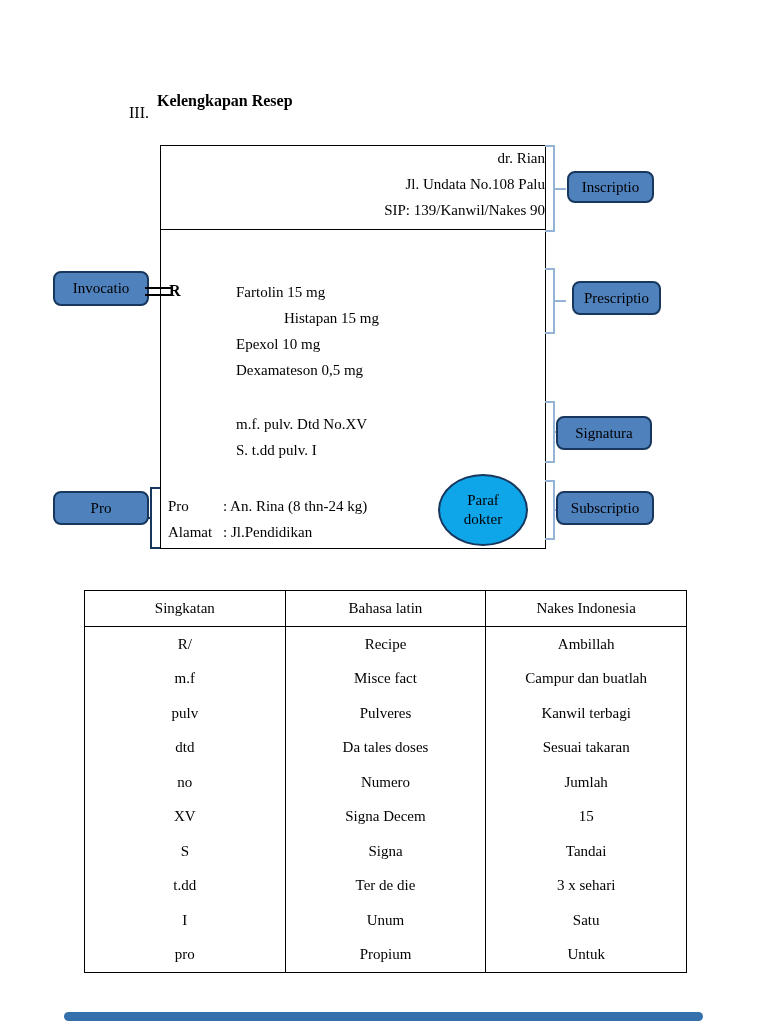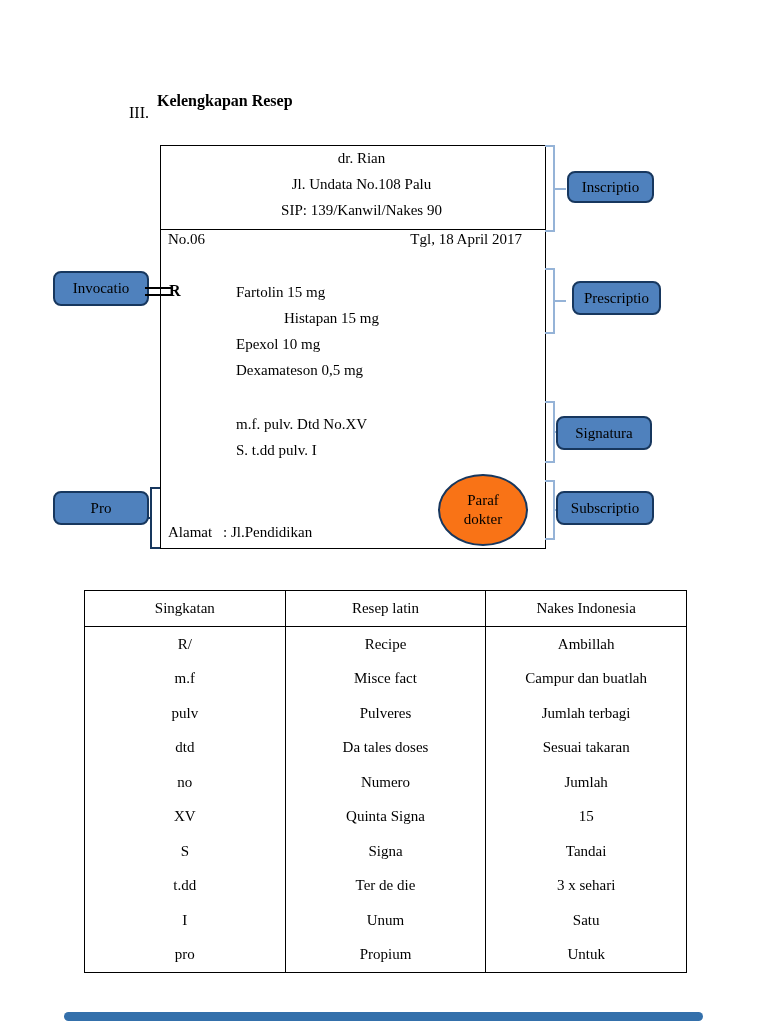--- a/index.html
+++ b/index.html
@@ -7,32 +7,32 @@
     width:768px;height:1024px;position:relative;background:#ffffff;overflow:hidden;
     font-family:"Liberation Serif","DejaVu Serif",serif;color:#000;
   }
   .abs{position:absolute;}
   
   .sec-num{left:113px;top:104px;font-size:16px;font-weight:normal;margin-left:16px;}
   .sec-title{left:157px;top:92px;font-size:16px;font-weight:bold;}
   
   .rx-box{left:160px;top:145px;width:384px;height:402px;border:1.5px solid #000;font-size:15px;}
   .rx-head{position:absolute;top:0;left:0;right:0;height:83px;border-bottom:1.5px solid #000;}
-  .rx-head div{position:absolute;left:17px;right:0;text-align:center;}
+  .rx-head div{position:absolute;left:17px;right:0;text-align:right;}
   .rx-h1{top:4px;} .rx-h2{top:30px;} .rx-h3{top:56px;}
   .rx-no-row{position:absolute;top:85px;left:7px;right:23px;display:flex;justify-content:space-between;}
   .rx-r{position:absolute;left:8px;top:136px;font-weight:bold;font-size:16px;}
   .rx-line{position:absolute;left:75px;}
   .d0{top:138px;} .d1{top:164px;margin-left:48px;} .d2{top:190px;} .d3{top:216px;}
   .sub1{top:270px;} .sub2{top:296px;}
   .rx-pro-row{position:absolute;left:7px;}
   .pr1{top:352px;} .pr2{top:378px;}
   .rx-pro-row .lbl{display:inline-block;width:55px;}
   .paraf{position:absolute;left:277px;top:328px;width:86px;height:68px;border-radius:50%;
-    background:#f97316;border:2.5px solid #17375e;display:flex;flex-direction:column;
+    background:#0ea5e9;border:2.5px solid #17375e;display:flex;flex-direction:column;
     align-items:center;justify-content:center;line-height:1.25;font-size:15px;}
   
   .blabel{position:absolute;background:#4f81bd;border:2px solid #17375e;border-radius:8px;
     display:flex;align-items:center;justify-content:center;font-size:15px;z-index:3;}
   .lb-inscriptio{left:567px;top:171px;width:83px;height:28px;}
   .lb-invocatio{left:53px;top:271px;width:92px;height:31px;}
   .lb-prescriptio{left:572px;top:281px;width:85px;height:30px;}
   .lb-signatura{left:556px;top:416px;width:92px;height:30px;}
   .lb-pro{left:53px;top:491px;width:92px;height:30px;}
   .lb-subscriptio{left:556px;top:491px;width:94px;height:30px;}
@@ -64,31 +64,30 @@
 
 <span class="abs sec-num">III.</span>
 <span class="abs sec-title">Kelengkapan Resep</span>
 
 <div class="abs rx-box">
   <div class="rx-head">
     <div class="rx-h1">dr. Rian</div>
     <div class="rx-h2">Jl. Undata No.108 Palu</div>
     <div class="rx-h3">SIP: 139/Kanwil/Nakes 90</div>
   </div>
-  <div class="rx-no-row">
-    <span>No.06</span>
-    <span>Tgl, 18 April 2017</span>
-  </div>
   <span class="rx-r">R</span>
   <div class="rx-line d0">Fartolin 15 mg</div>
   <div class="rx-line d1">Histapan 15 mg</div>
   <div class="rx-line d2">Epexol 10 mg</div>
   <div class="rx-line d3">Dexamateson 0,5 mg</div>
   <div class="rx-line sub1">m.f. pulv. Dtd No.XV</div>
   <div class="rx-line sub2">S. t.dd pulv. I</div>
+  <div class="rx-pro-row pr1">
+    <span class="lbl">Pro</span><span>: An. Rina (8 thn-24 kg)</span>
+  </div>
   <div class="rx-pro-row pr2">
     <span class="lbl">Alamat</span><span>: Jl.Pendidikan</span>
   </div>
   <div class="paraf">
     <span>Paraf</span>
     <span>dokter</span>
   </div>
 </div>
 
 <div class="rx-arrow"></div>
@@ -113,53 +112,53 @@
 <div class="blabel lb-invocatio">Invocatio</div>
 <div class="blabel lb-prescriptio">Prescriptio</div>
 <div class="blabel lb-signatura">Signatura</div>
 <div class="blabel lb-pro">Pro</div>
 <div class="blabel lb-subscriptio">Subscriptio</div>
 
 <table class="abbr-table">
   <thead>
     <tr>
       <th>Singkatan</th>
-      <th>Resep latin</th>
+      <th>Bahasa latin</th>
       <th>Nakes Indonesia</th>
     </tr>
   </thead>
   <tbody>
     <tr>
       <td>R/</td>
       <td>Recipe</td>
       <td>Ambillah</td>
     </tr>
     <tr>
       <td>m.f</td>
       <td>Misce fact</td>
       <td>Campur dan buatlah</td>
     </tr>
     <tr>
       <td>pulv</td>
       <td>Pulveres</td>
-      <td>Jumlah terbagi</td>
+      <td>Kanwil terbagi</td>
     </tr>
     <tr>
       <td>dtd</td>
       <td>Da tales doses</td>
       <td>Sesuai takaran</td>
     </tr>
     <tr>
       <td>no</td>
       <td>Numero</td>
       <td>Jumlah</td>
     </tr>
     <tr>
       <td>XV</td>
-      <td>Quinta Signa</td>
+      <td>Signa Decem</td>
       <td>15</td>
     </tr>
     <tr>
       <td>S</td>
       <td>Signa</td>
       <td>Tandai</td>
     </tr>
     <tr>
       <td>t.dd</td>
       <td>Ter de die</td>

